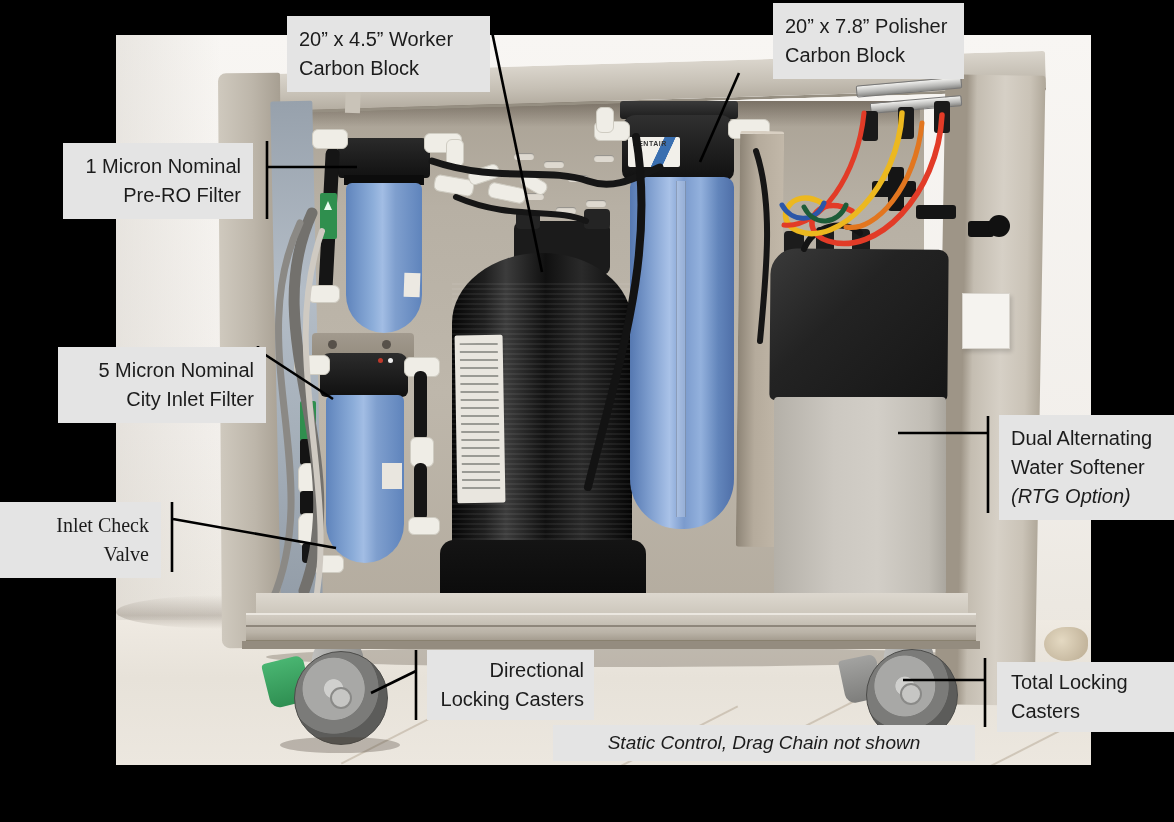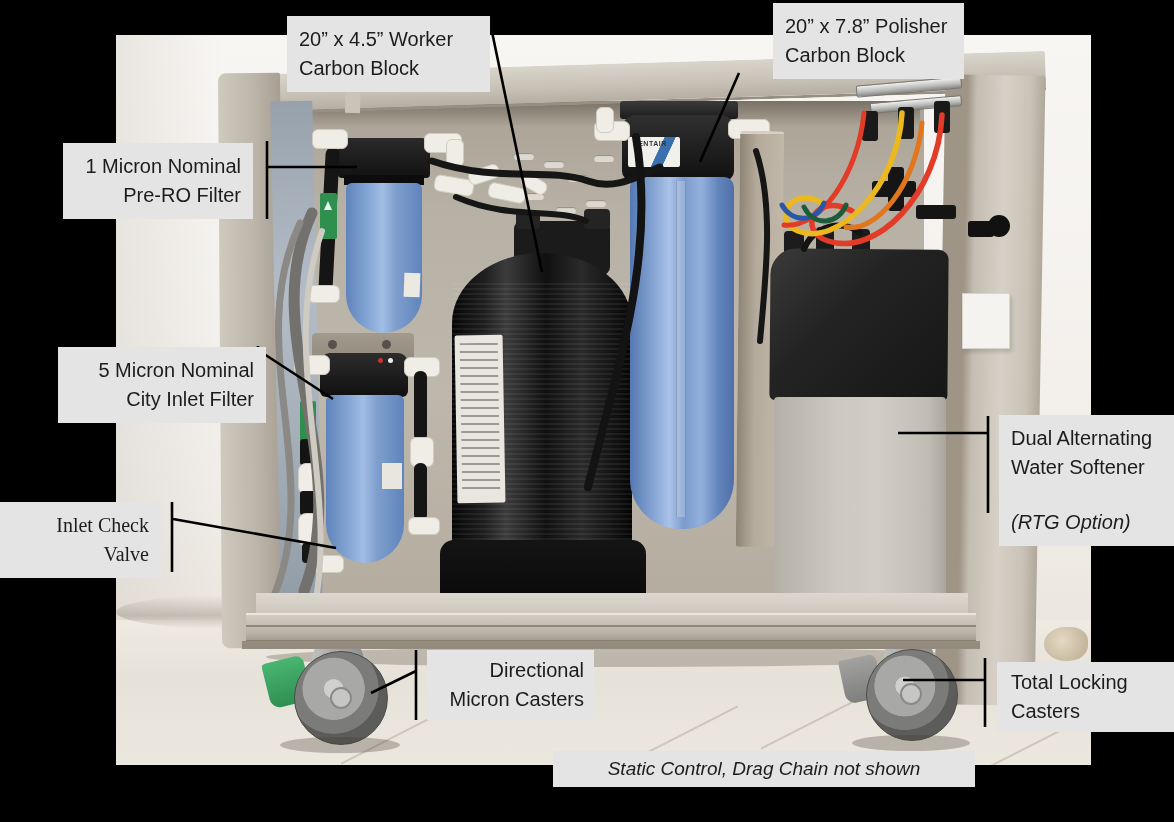--- a/index.html
+++ b/index.html
@@ -8,21 +8,21 @@
   .abs{position:absolute;box-sizing:border-box;}
   
   .photo{left:116px;top:35px;width:975px;height:730px;overflow:hidden;
          background:linear-gradient(180deg,#f8f6f3 0%,#f2efeb 55%,#ece8e1 78%,#e8e3da 100%);}
   
   .callout{position:absolute;background:#e4e4e4;color:#1c1c1c;font-size:20px;line-height:29px;
            padding:9px 12px;box-sizing:border-box;z-index:21;}
   .callout span{display:block;white-space:nowrap;}
   .ar{text-align:right;}
   .ac{text-align:center;}
-  .it{font-style:italic;margin-top:26px;}
+  .it{font-style:italic;}
   .lines{position:absolute;left:0;top:0;z-index:20;pointer-events:none;}
   .tubes{position:absolute;left:0;top:0;z-index:8;pointer-events:none;}
   .slot{position:absolute;width:20px;height:7px;background:#ded9d0;border-radius:3px;
         box-shadow:inset 0 1px 1px rgba(0,0,0,.35);}
   .grout{position:absolute;width:2px;height:170px;background:rgba(150,130,105,.32);transform:rotate(63deg);}
   .wfit{position:absolute;background:#efede6;border:1px solid #cfccc2;border-radius:6px;}
   .uparrow{position:absolute;left:4px;top:8px;width:0;height:0;border-left:4px solid transparent;
            border-right:4px solid transparent;border-bottom:9px solid #eafbef;}
 </style>
 </head>
@@ -251,21 +251,21 @@
   </div>
 
   <div class="callout" style="left:999px;top:415px;width:175px;">
     <span>Dual Alternating</span>
     <span>Water Softener</span>
     <span class="it">(RTG Option)</span>
   </div>
 
   <div class="callout ar" style="left:427px;top:650px;width:167px;padding:6px 10px;">
     <span>Directional</span>
-    <span>Micron Casters</span>
+    <span>Locking Casters</span>
   </div>
 
   <div class="callout" style="left:997px;top:662px;width:177px;padding:6px 14px;">
     <span>Total Locking</span>
     <span>Casters</span>
   </div>
 
   <div class="callout ac it" style="left:553px;top:725px;width:422px;font-size:19px;line-height:22px;padding:7px 10px;">
     <span>Static Control, Drag Chain not shown</span>
   </div>

